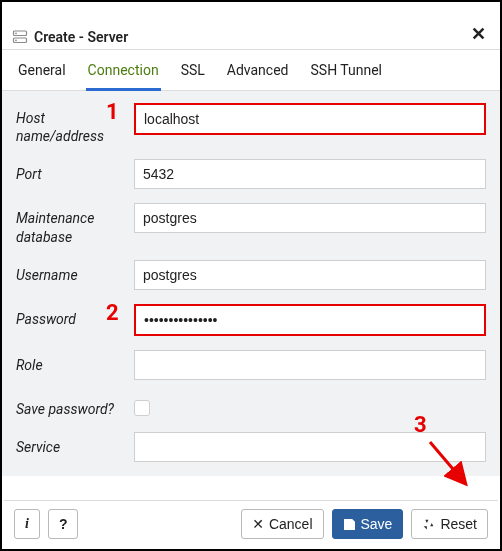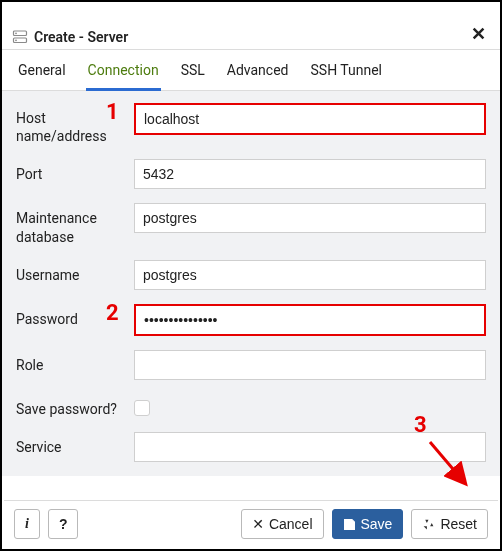--- a/index.html
+++ b/index.html
@@ -65,20 +65,21 @@
     align-items: flex-start;
     margin-bottom: 14px;
   }
   .label {
     width: 118px;
     padding-top: 6px;
     font-size: 14px;
     color: #222;
     line-height: 1.3;
     position: relative;
+    font-style: italic;
   }
   .field {
     flex: 1;
     position: relative;
   }
   .input {
     width: 100%;
     background: #fff;
     border: 1px solid #cfcfcf;
     border-radius: 0;

